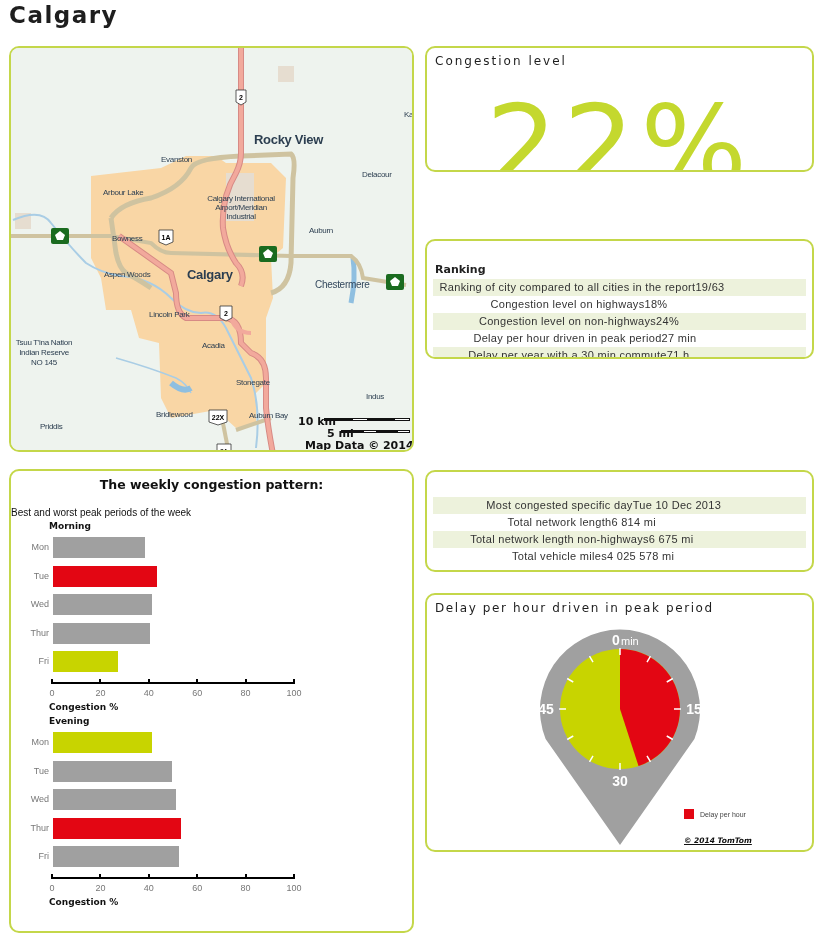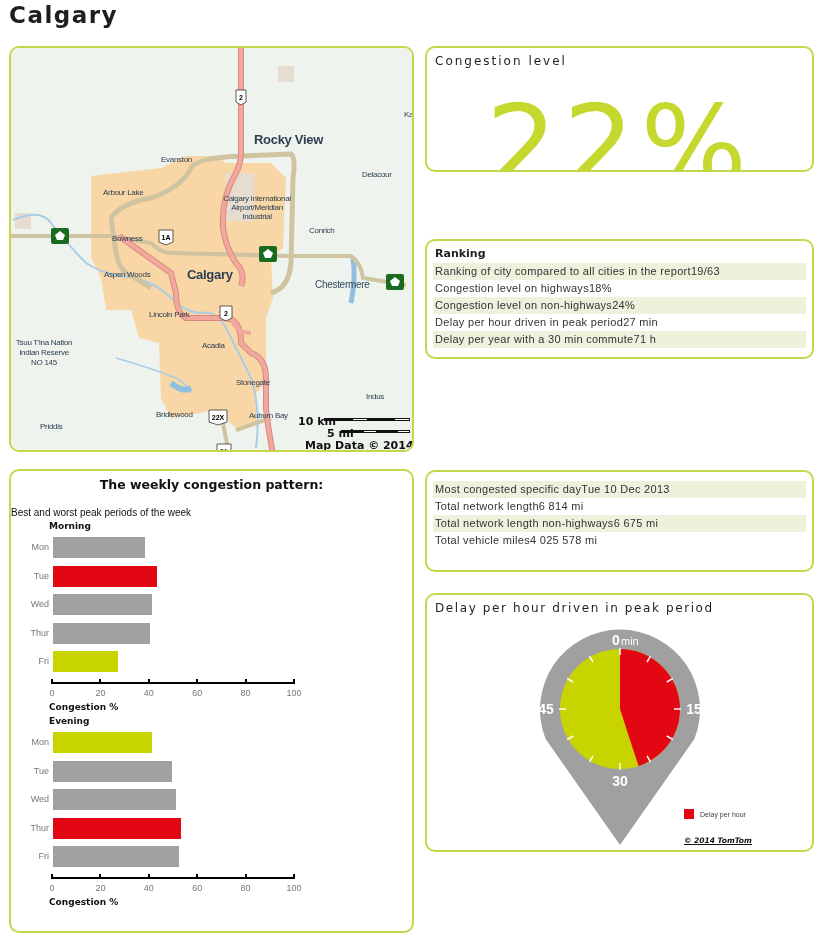--- a/index.html
+++ b/index.html
@@ -13,25 +13,25 @@
   .map-lbl.big { font-size: 13px; font-weight: bold; color: #2c3e50; }
   .map-lbl.mid { font-size: 10px; font-weight: bold; color: #34495e; }
   .map-lbl.center { text-align: center; }
   .scale { position: absolute; font-size: 11px; font-weight: bold; color: #111; font-family: "DejaVu Sans", sans-serif; white-space: nowrap; }
   .scalebar { position: absolute; height: 3px; border: 1px solid #111; background: linear-gradient(90deg, #111 0 33%, #fff 33% 50%, #111 50% 83%, #fff 83%); }
   
   .cong-panel { left: 425px; top: 46px; width: 389px; height: 126px; }
   .cong-title { position: absolute; left: 8px; top: 6px; font-size: 12px; letter-spacing: 2px; color: #1e1e1e; font-family: "DejaVu Sans", sans-serif; }
   .cong-value { position: absolute; left: 0; width: 100%; top: 38px; text-align: center; font-size: 112px; line-height: 120px; color: #c4d82e; font-family: "DejaVu Sans", sans-serif; letter-spacing: 6px; }
   
-  .tbl-panel { padding: 1px 6px; }
+  .tbl-panel { padding: 17px 6px; }
   .rank-panel { left: 425px; top: 239px; width: 389px; height: 120px; }
   .stats-panel { left: 425px; top: 470px; width: 389px; height: 102px; }
   .tbl-head { font-size: 11px; font-weight: bold; padding: 5px 2px 3px; color: #222; font-family: "DejaVu Sans", sans-serif; }
-  .tbl-row { display: flex; justify-content: flex-start; height: 17px; line-height: 17px; font-size: 11px; color: #333; padding: 0 2px; font-family: "Liberation Sans", sans-serif; letter-spacing: 0.3px; }
+  .tbl-row { display: flex; justify-content: center; height: 17px; line-height: 17px; font-size: 11px; color: #333; padding: 0 2px; font-family: "Liberation Sans", sans-serif; letter-spacing: 0.3px; }
   .tbl-row:nth-child(odd) { background: #edf2dc; }
   .tbl-row .val { width: 104px; }
   .stats-panel .tbl-row .val { width: 120px; }
   .stats-panel .rows { margin-top: 8px; }
   
   .weekly-panel { left: 9px; top: 469px; width: 405px; height: 464px; }
   .weekly-title { position: absolute; left: 0; width: 100%; top: 6px; text-align: center; font-size: 12.5px; font-weight: bold; color: #111; font-family: "DejaVu Sans", sans-serif; }
   .weekly-sub { position: absolute; left: 0; width: 100%; top: 36px; text-align: left; font-size: 10px; color: #111; }
   .section-lbl { position: absolute; left: 38px; font-size: 9px; font-weight: bold; color: #111; font-family: "DejaVu Sans", sans-serif; }
   .bar-row { position: absolute; left: 0; height: 21px; width: 300px; }
@@ -112,23 +112,23 @@
       <path d="M257,201 l5,4 l-2,5 h-6 l-2,-5 z" fill="#fff"></path>
     </g>
     <g>
       <rect x="375" y="226" width="18" height="16" rx="2" fill="#1a6b1f"></rect>
       <path d="M384,229 l5,4 l-2,5 h-6 l-2,-5 z" fill="#fff"></path>
     </g>
   </svg>
   <div class="map-lbl big" style="left:243px;top:84px;">Rocky View</div>
   <div class="map-lbl" style="left:150px;top:107px;">Evanston</div>
   <div class="map-lbl" style="left:92px;top:140px;">Arbour Lake</div>
-  <div class="map-lbl center" style="left:195px;top:146px;width:70px;white-space:normal;line-height:9px;margin-left:16px;">Calgary International Airport/Meridian Industrial</div>
+  <div class="map-lbl center" style="left:195px;top:146px;width:70px;white-space:normal;line-height:9px;">Calgary International Airport/Meridian Industrial</div>
   <div class="map-lbl" style="left:351px;top:122px;">Delacour</div>
-  <div class="map-lbl" style="left:298px;top:178px;">Conrich</div>
+  <div class="map-lbl" style="left:298px;top:178px;">Auburn</div>
   <div class="map-lbl" style="left:101px;top:186px;">Bowness</div>
   <div class="map-lbl" style="left:93px;top:222px;">Aspen Woods</div>
   <div class="map-lbl big" style="left:176px;top:219px;">Calgary</div>
   <div class="map-lbl mid" style="left:304px;top:231px;font-weight:normal;">Chestermere</div>
   <div class="map-lbl" style="left:138px;top:262px;">Lincoln Park</div>
   <div class="map-lbl center" style="left:4px;top:290px;width:58px;white-space:normal;line-height:10px;">Tsuu T'ina Nation Indian Reserve NO 145</div>
   <div class="map-lbl" style="left:191px;top:293px;">Acadia</div>
   <div class="map-lbl" style="left:225px;top:330px;">Stonegate</div>
   <div class="map-lbl" style="left:355px;top:344px;">Indus</div>
   <div class="map-lbl" style="left:145px;top:362px;">Bridlewood</div>

